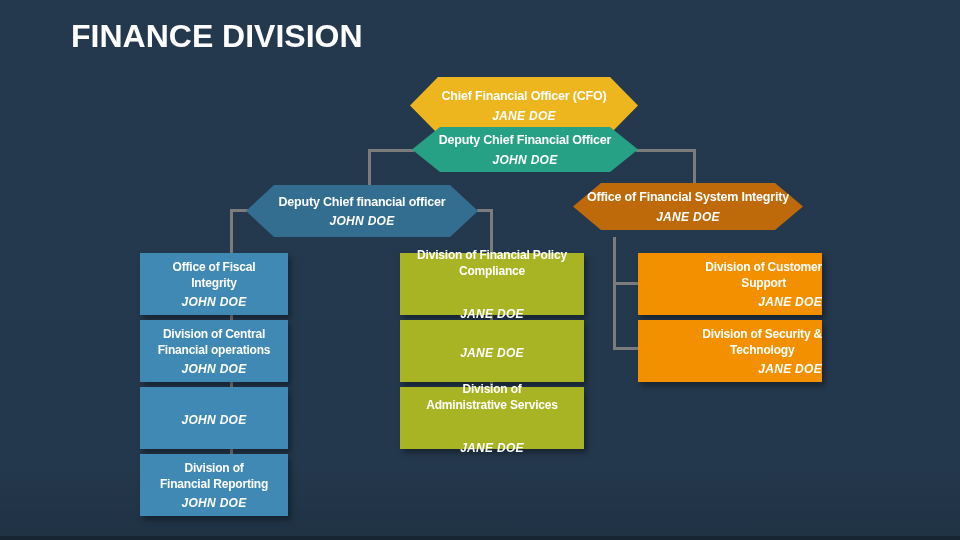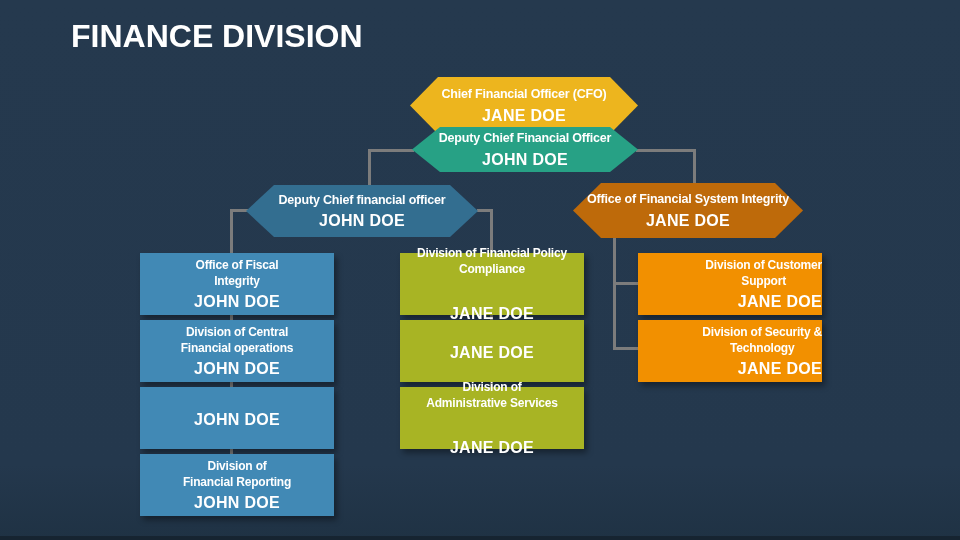--- a/index.html
+++ b/index.html
@@ -33,34 +33,34 @@
     position:absolute;z-index:2;
     display:flex;flex-direction:column;align-items:center;justify-content:center;
     text-align:center;color:#FFFFFF;box-sizing:border-box;
   }
   .node-label{
     font-size:12px;font-weight:700;line-height:1.35;
     white-space:pre-line;letter-spacing:-0.2px;
     display:block;
   }
   .node-person{
-    font-size:16px;font-weight:700;
+    font-size:12px;font-weight:700;font-style:italic;
     margin-top:4px;letter-spacing:0.3px;display:block;
   }
   .hex{
     clip-path:polygon(0 50%,28px 0,calc(100% - 28px) 0,100% 50%,calc(100% - 28px) 100%,28px 100%);
     filter:drop-shadow(2px 4px 3px rgba(0,0,0,0.4));
   }
   .hex .node-label{white-space:nowrap;font-size:12.5px;}
   .rect{box-shadow:3px 4px 6px rgba(0,0,0,0.38);}
   .n-cfo    {left:410px;top:77px; width:228px;height:57px;background:#EDB51E;}
   .n-deputy {left:412px;top:127px;width:226px;height:45px;background:#27A185;}
   .n-deputy2{left:246px;top:185px;width:232px;height:52px;background:#336E90;}
-  .n-ofsi   {left:573px;top:183px;width:230px;height:55px;background:#BE6A0A;}
-  .col-left  {left:140px;width:194px;height:62px;background:#4189B5;}
+  .n-ofsi   {left:573px;top:183px;width:230px;height:47px;background:#BE6A0A;}
+  .col-left  {left:140px;width:148px;height:62px;background:#4189B5;}
   .col-mid   {left:400px;width:184px;height:62px;background:#A8B424;gap:24px;}
   .col-right {left:638px;width:184px;height:62px;background:#F29000;align-items:flex-end;}
   .row-1{top:253px;} .row-2{top:320px;} .row-3{top:387px;} .row-4{top:454px;}
   .slide-bottom-edge{
     position:absolute;left:0;bottom:0;width:960px;height:4px;
     background:rgba(0,0,0,0.28);z-index:0;
   }
 </style>
 </head>
 <body>

